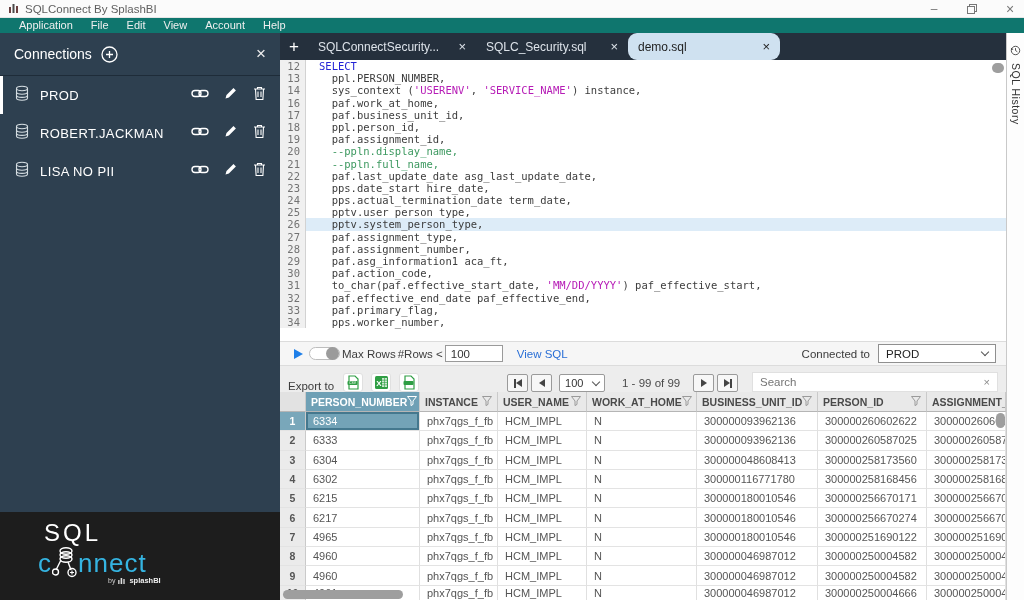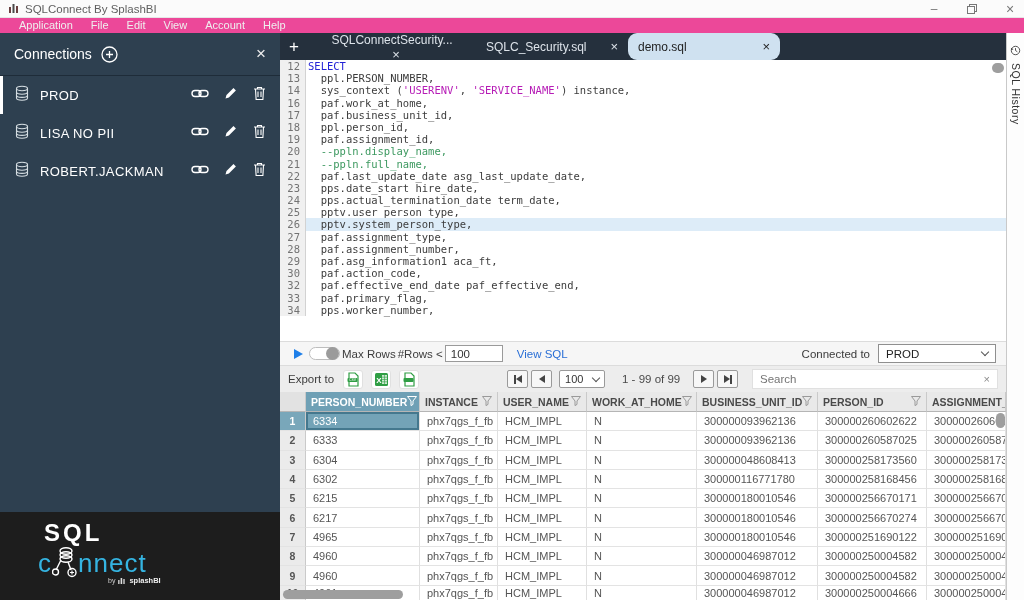--- a/index.html
+++ b/index.html
@@ -9,66 +9,66 @@
   
   .titlebar { height:18px; background:#fbfbfb; display:flex; align-items:center;
     padding:0 8px; color:#5f5f5f; font-size:11.5px; gap:6px; border-bottom:1px solid #e6e6e6;}
   .app-icon { width:11px; height:11px; display:inline-block; }
   .win-controls { margin-left:auto; display:flex; gap:26px; align-items:center; color:#777; }
   .win-btn { width:12px; height:12px; display:flex; align-items:center; justify-content:center; font-size:12px; cursor:default;}
   .min-icon::before{content:"–";}
   .close-icon::before{content:"×"; font-size:14px;}
 
   
-  .menubar { height:15px; background:#ec4899; display:flex; align-items:center;
+  .menubar { height:15px; background:#0f766e; display:flex; align-items:center;
     padding-left:10px; }
   .menubar span { color:#efefef; font-size:11px; padding:0 9px; line-height:15px; }
 
   
   .app-body { display:flex; height:567px; }
 
   
   .sidebar { width:280px; background:#2e4050; display:flex; flex-direction:column; color:#fff; }
   .sidebar-head { height:43px; display:flex; align-items:center; padding:0 14px; gap:9px;
     border-bottom:1px solid #1e2c39; font-size:14px; }
   .plus-circle { width:17px; height:17px; }
   .sidebar-close { margin-left:auto; font-size:17px; color:#eee; cursor:default; }
   .conn-item { height:38px; display:flex; align-items:center; padding:0 14px; position:relative; }
   .conn-item.selected { border-left:3px solid #fff; padding-left:11px; }
   .conn-name { font-size:13px; letter-spacing:.4px; margin-left:10px; }
   .conn-actions { margin-left:auto; display:flex; gap:15px; align-items:center; }
   .sidebar-spacer { flex:1; }
 
   
   .logo-area { height:88px; background:#1d1d1d; padding:10px 0 0 44px; overflow:hidden; }
-  .logo-sql { color:#fff; font-size:24px; font-weight:700; letter-spacing:3px; line-height:22px; }
+  .logo-sql { color:#fff; font-size:24px; font-weight:400; letter-spacing:3px; line-height:22px; }
   .logo-connect { color:#35b4e1; font-size:26px; font-weight:500; letter-spacing:1px;
     line-height:26px; display:flex; align-items:center; margin-left:-6px; }
   .logo-byline { color:#cfcfcf; font-size:7px; margin-left:64px; margin-top:-6px; display:flex; gap:3px; align-items:center;}
   .logo-byline b { color:#eee; font-size:7.5px; }
 
   
   .main { width:726px; display:flex; flex-direction:column; position:relative; }
 
   .tabbar { height:27px; background:#25303d; display:flex; align-items:stretch; }
   .tab-plus { width:28px; display:flex; align-items:center; justify-content:center;
     color:#fff; font-size:17px; }
   .tab { display:flex; align-items:center; justify-content:space-between; padding:0 10px;
     color:#dde3ea; font-size:12px; width:152px; }
-  .tab:first-of-type { width:168px;flex-direction:column; }
+  .tab:first-of-type { width:168px; }
   .tab .tab-close { font-size:13px; margin-left:8px; color:inherit; }
   .tab.active { background:#cfe1f0; color:#1f1f1f;border-radius:9px; }
 
   
   .editor { height:281px; background:#fff; overflow:hidden; position:relative;
     font-family:"DejaVu Sans Mono", monospace; font-size:10.5px; }
   .code-line { display:flex; height:12.2px; line-height:12.2px; white-space:pre; }
   .ln { width:26px; background:#f0f0f0; border-right:1px solid #d2d2d2; color:#737373;
     text-align:right; padding-right:5px; flex:none; }
-  .lc { flex:1; padding-left:2px; color:#3c3c3c; }
+  .lc { flex:1; padding-left:13px; color:#3c3c3c; }
   .code-line.hl .lc { background:#ddecf8; }
   .tok-kw { color:#2323d6; }
   .tok-str { color:#b61cb6; }
   .tok-com { color:#3d9960; }
   .editor-thumb { position:absolute; right:2px; top:3px; width:12px; height:10px;
     background:#9e9e9e; border-radius:5px; }
 
   
   .run-bar { height:25px; background:#f6f6f6; border-top:1px solid #dcdcdc; border-bottom:1px solid #dcdcdc;
     display:flex; align-items:center; padding:0 10px; gap:2px; font-size:11.5px; color:#3c3c3c; }
@@ -81,21 +81,21 @@
   .rows-input { width:58px; height:17px; border:1px solid #9a9a9a; font-size:11.5px;
     padding-left:5px; font-family:inherit; color:#333; }
   .view-sql { color:#2a6fd6; margin-left:12px; }
   .connected-wrap { margin-left:auto; display:flex; align-items:center; gap:8px; }
   .conn-select { width:118px; height:19px; background:#fff; border:1px solid #8f8f8f;
     display:flex; align-items:center; padding:0 7px; color:#222; font-size:11.5px; }
   .chev { width:6px; height:6px; border-right:1.5px solid #555; border-bottom:1.5px solid #555;
     transform:rotate(45deg); margin-left:auto; margin-top:-3px; }
 
   
-  .export-bar { height:26px; background:#ededed; display:flex; align-items:center;
+  .export-bar { height:26px; background:#ededed; display:flex; align-items:flex-end;
     padding:0 8px; font-size:11.5px; color:#3c3c3c; }
   .exp-icons { display:flex; gap:8px; margin-left:9px; }
   .exp-btn { width:20px; height:19px; background:#fff; border:1px solid #e0e0e0; border-radius:3px;
     display:flex; align-items:center; justify-content:center; }
   .pag { display:flex; align-items:center; gap:3px; margin-left:88px; }
   .pag-btn { width:21px; height:18px; background:#f7f7f7; border:1px solid #9a9a9a; border-radius:2px;
     display:flex; align-items:center; justify-content:center; }
   .tri-l { width:0;height:0;border-right:6px solid #444;border-top:4px solid transparent;border-bottom:4px solid transparent;}
   .tri-r { width:0;height:0;border-left:6px solid #444;border-top:4px solid transparent;border-bottom:4px solid transparent;}
   .bar-v { width:2px; height:9px; background:#444; }
@@ -207,21 +207,21 @@
           </span>
         </div>
         <div class="conn-item">
           <span><svg width="16" height="17" viewBox="0 0 16 17">
               <g fill="none" stroke="#d5dde2" stroke-width="1.1">
                 <ellipse cx="8" cy="3.5" rx="5.5" ry="2.2"></ellipse>
                 <path d="M2.5 3.5v9.5c0 1.2 2.5 2.2 5.5 2.2s5.5-1 5.5-2.2V3.5"></path>
                 <path d="M2.5 7c0 1.2 2.5 2.2 5.5 2.2s5.5-1 5.5-2.2M2.5 10.2c0 1.2 2.5 2.2 5.5 2.2s5.5-1 5.5-2.2"></path>
               </g>
             </svg></span>
-          <span class="conn-name">LISA NO PII</span>
+          <span class="conn-name">ROBERT.JACKMAN</span>
           <span class="conn-actions">
             <span><svg width="18" height="13" viewBox="0 0 18 13">
                 <g fill="none" stroke="#fff" stroke-width="1.4">
                   <rect x="1" y="3.5" width="9" height="6" rx="3"></rect>
                   <rect x="8" y="3.5" width="9" height="6" rx="3"></rect>
                 </g>
               </svg></span>
             <span><svg width="14" height="14" viewBox="0 0 14 14">
                 <path d="M1.5 12.5l1-3.4 7-7 2.4 2.4-7 7z" fill="#fff"></path>
               </svg></span>
@@ -235,21 +235,21 @@
           </span>
         </div>
         <div class="conn-item">
           <span><svg width="16" height="17" viewBox="0 0 16 17">
               <g fill="none" stroke="#d5dde2" stroke-width="1.1">
                 <ellipse cx="8" cy="3.5" rx="5.5" ry="2.2"></ellipse>
                 <path d="M2.5 3.5v9.5c0 1.2 2.5 2.2 5.5 2.2s5.5-1 5.5-2.2V3.5"></path>
                 <path d="M2.5 7c0 1.2 2.5 2.2 5.5 2.2s5.5-1 5.5-2.2M2.5 10.2c0 1.2 2.5 2.2 5.5 2.2s5.5-1 5.5-2.2"></path>
               </g>
             </svg></span>
-          <span class="conn-name">ROBERT.JACKMAN</span>
+          <span class="conn-name">LISA NO PII</span>
           <span class="conn-actions">
             <span><svg width="18" height="13" viewBox="0 0 18 13">
                 <g fill="none" stroke="#fff" stroke-width="1.4">
                   <rect x="1" y="3.5" width="9" height="6" rx="3"></rect>
                   <rect x="8" y="3.5" width="9" height="6" rx="3"></rect>
                 </g>
               </svg></span>
             <span><svg width="14" height="14" viewBox="0 0 14 14">
                 <path d="M1.5 12.5l1-3.4 7-7 2.4 2.4-7 7z" fill="#fff"></path>
               </svg></span>
@@ -324,20 +324,21 @@
         <div class="code-line"><span class="ln">21</span><span class="lc"><span class="tok-com">  --ppln.full_name,</span></span></div>
         <div class="code-line"><span class="ln">22</span><span class="lc"><span>  paf.last_update_date asg_last_update_date,</span></span></div>
         <div class="code-line"><span class="ln">23</span><span class="lc"><span>  pps.date_start hire_date,</span></span></div>
         <div class="code-line"><span class="ln">24</span><span class="lc"><span>  pps.actual_termination_date term_date,</span></span></div>
         <div class="code-line"><span class="ln">25</span><span class="lc"><span>  pptv.user_person_type,</span></span></div>
         <div class="code-line hl"><span class="ln">26</span><span class="lc"><span>  pptv.system_person_type,</span></span></div>
         <div class="code-line"><span class="ln">27</span><span class="lc"><span>  paf.assignment_type,</span></span></div>
         <div class="code-line"><span class="ln">28</span><span class="lc"><span>  paf.assignment_number,</span></span></div>
         <div class="code-line"><span class="ln">29</span><span class="lc"><span>  paf.asg_information1 aca_ft,</span></span></div>
         <div class="code-line"><span class="ln">30</span><span class="lc"><span>  paf.action_code,</span></span></div>
+        <div class="code-line"><span class="ln">31</span><span class="lc"><span>  to_char(paf.effective_start_date, </span><span class="tok-str">'MM/DD/YYYY'</span><span>) paf_effective_start,</span></span></div>
         <div class="code-line"><span class="ln">32</span><span class="lc"><span>  paf.effective_end_date paf_effective_end,</span></span></div>
         <div class="code-line"><span class="ln">33</span><span class="lc"><span>  paf.primary_flag,</span></span></div>
         <div class="code-line"><span class="ln">34</span><span class="lc"><span>  pps.worker_number,</span></span></div>
       </div>
 
     <div class="run-bar">
       <span class="play-icon"></span>
       <span class="toggle">
           <span class="toggle-knob"></span>
         </span>

